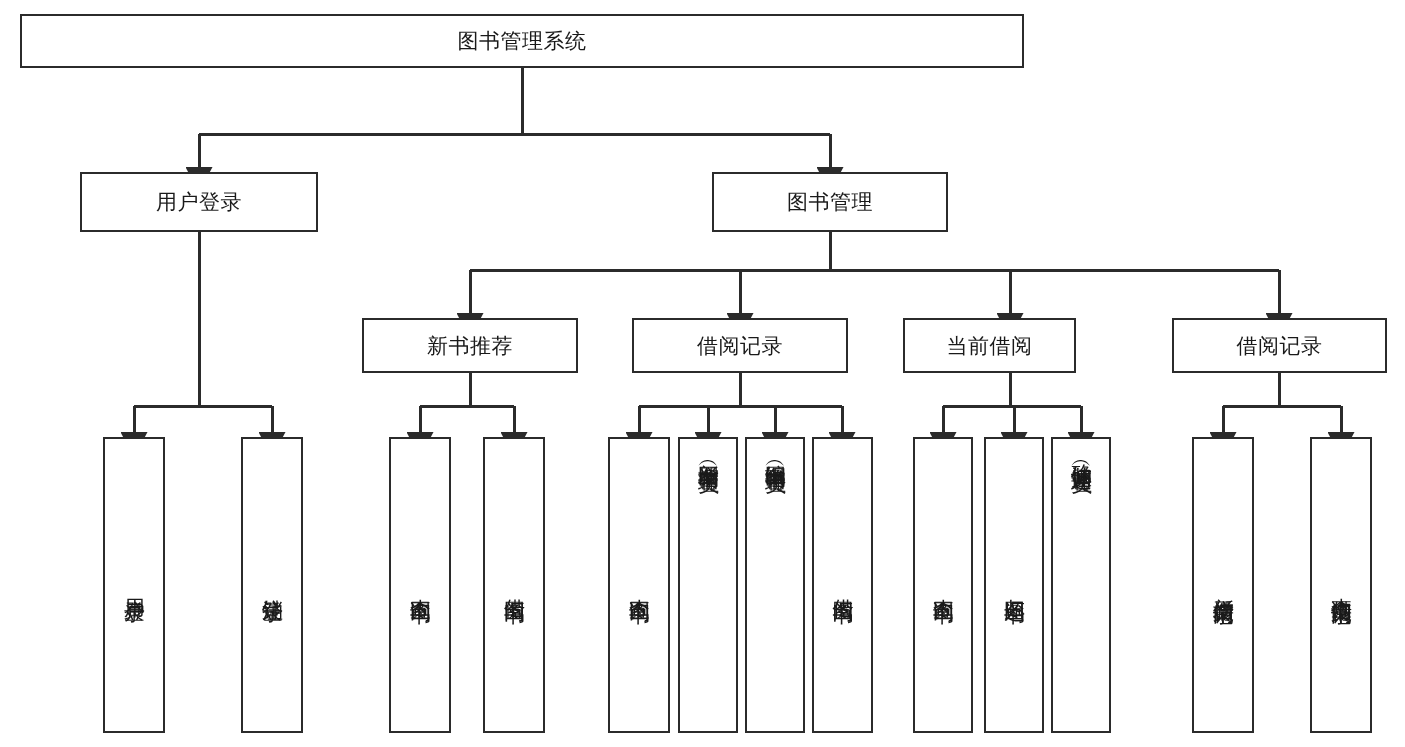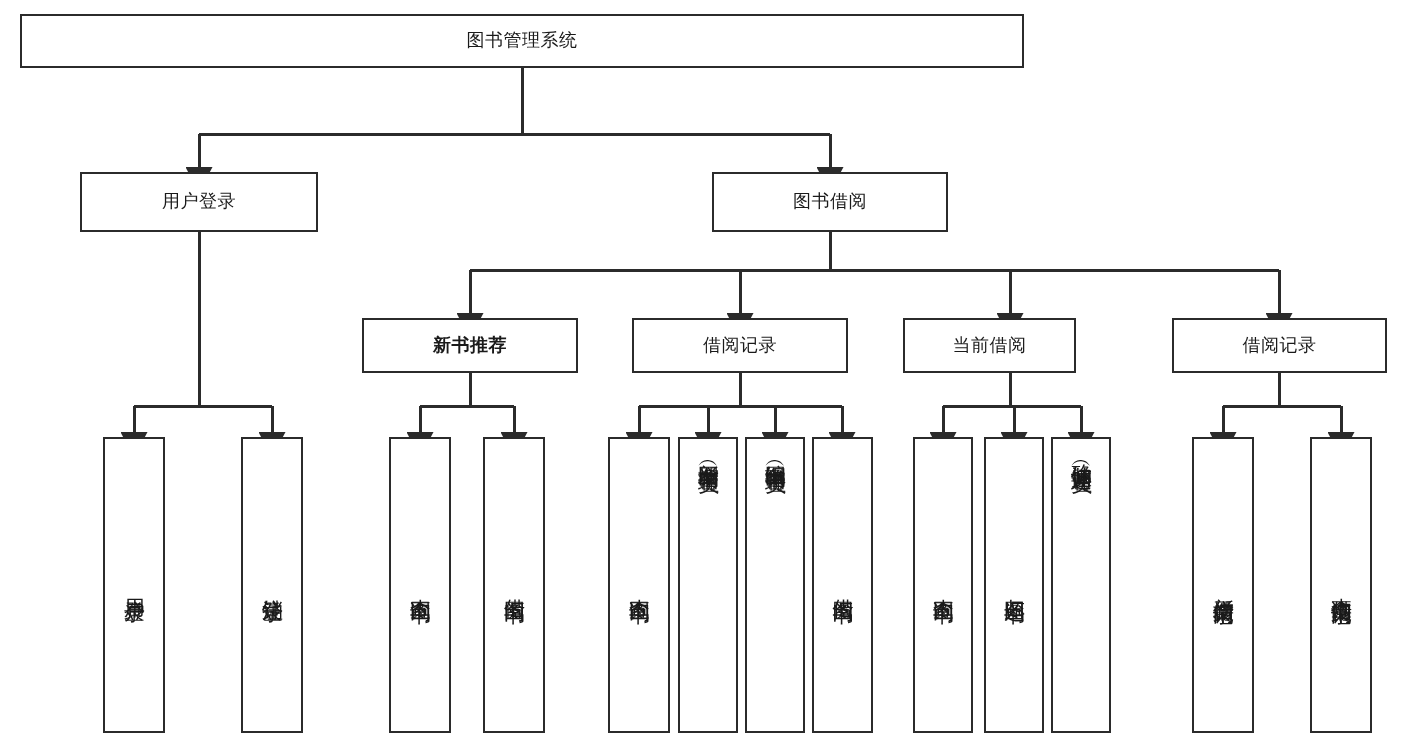--- a/index.html
+++ b/index.html
@@ -24,21 +24,21 @@
     position: absolute;
     box-sizing: border-box;
     background: #ffffff;
     border: 2.5px solid #2b2b2b;
     display: flex;
     align-items: center;
     justify-content: center;
     overflow: hidden;
   }
   .node-label-h {
-    font-size: 18px;
+    font-size: 21px;
     color: #1a1a1a;
     line-height: 1.1;
     letter-spacing: 0.5px;
     white-space: nowrap;
     font-family: "Liberation Sans", "DejaVu Sans", sans-serif;
   }
   .node-box.vertical {
     align-items: flex-start;
     justify-content: center;
     padding-top: 8px;
@@ -122,24 +122,24 @@
       </g>
   </svg>
   <div id="node-layer">
       <div class="node-box" style="left: 20px; top: 14px; width: 1004px; height: 54px; border-color: rgb(43, 43, 43); background: rgb(255, 255, 255);">
         <span class="node-label-h" style="color: rgb(26, 26, 26);">图书管理系统</span>
       </div>
       <div class="node-box" style="left: 80px; top: 172px; width: 238px; height: 60px; border-color: rgb(43, 43, 43); background: rgb(255, 255, 255);">
         <span class="node-label-h" style="color: rgb(26, 26, 26);">用户登录</span>
       </div>
       <div class="node-box" style="left: 712px; top: 172px; width: 236px; height: 60px; border-color: rgb(43, 43, 43); background: rgb(255, 255, 255);">
-        <span class="node-label-h" style="color: rgb(26, 26, 26);">图书借阅</span>
+        <span class="node-label-h" style="color: rgb(26, 26, 26);">图书管理</span>
       </div>
       <div class="node-box" style="left: 362px; top: 318px; width: 216px; height: 55px; border-color: rgb(43, 43, 43); background: rgb(255, 255, 255);">
-        <span class="node-label-h" style="color: rgb(26, 26, 26); font-weight: bold;">新书推荐</span>
+        <span class="node-label-h" style="color: rgb(26, 26, 26);">新书推荐</span>
       </div>
       <div class="node-box" style="left: 632px; top: 318px; width: 216px; height: 55px; border-color: rgb(43, 43, 43); background: rgb(255, 255, 255);">
         <span class="node-label-h" style="color: rgb(26, 26, 26);">借阅记录</span>
       </div>
       <div class="node-box" style="left: 903px; top: 318px; width: 173px; height: 55px; border-color: rgb(43, 43, 43); background: rgb(255, 255, 255);">
         <span class="node-label-h" style="color: rgb(26, 26, 26);">当前借阅</span>
       </div>
       <div class="node-box" style="left: 1172px; top: 318px; width: 215px; height: 55px; border-color: rgb(43, 43, 43); background: rgb(255, 255, 255);">
         <span class="node-label-h" style="color: rgb(26, 26, 26);">借阅记录</span>
       </div>

